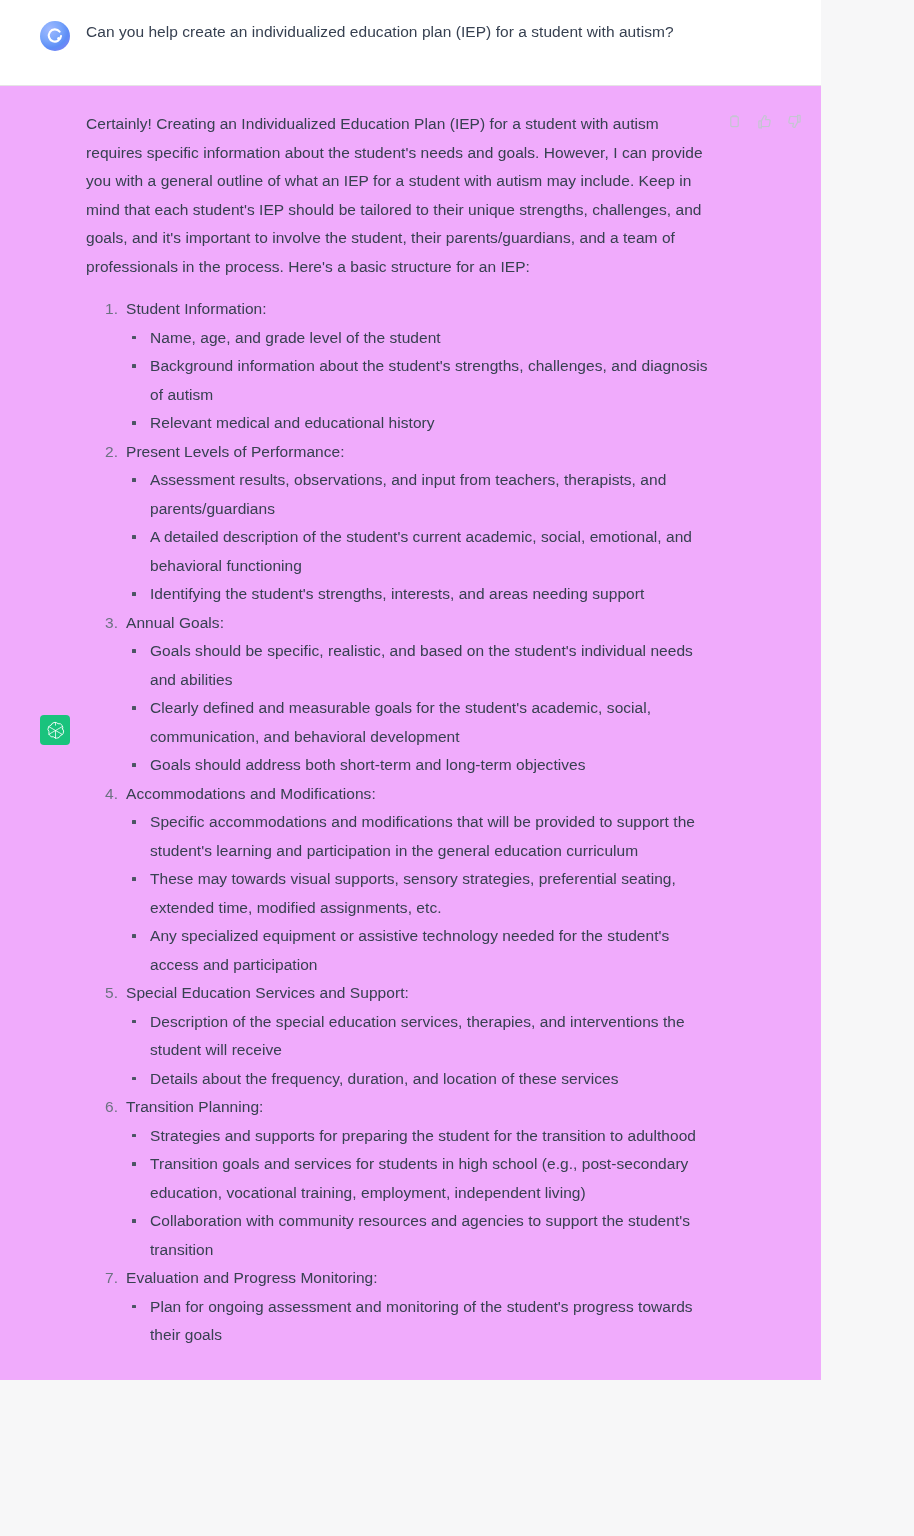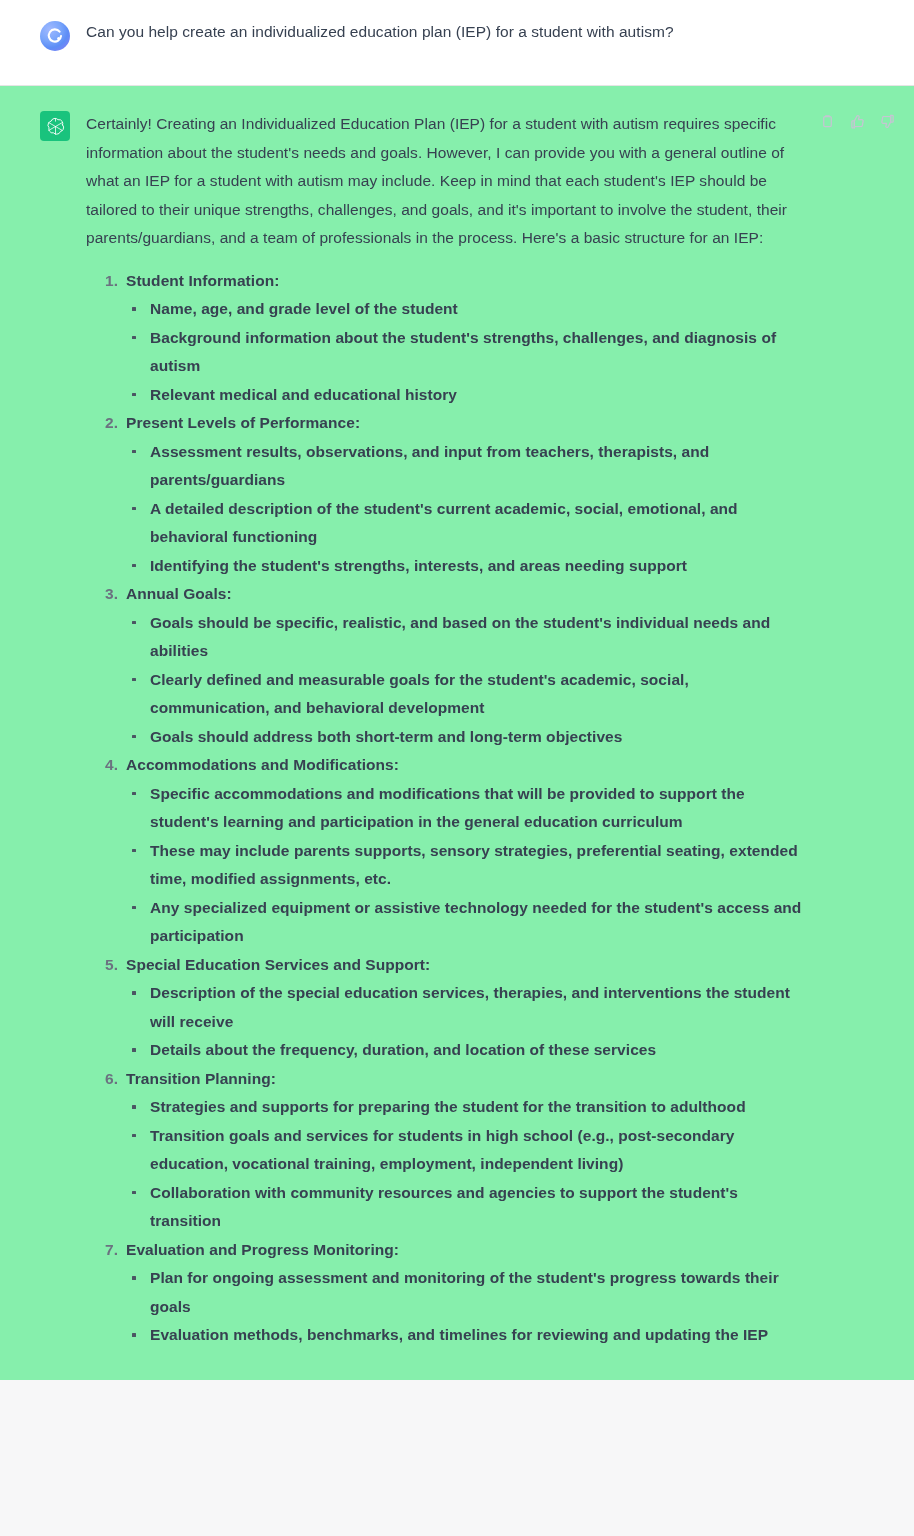--- a/index.html
+++ b/index.html
@@ -8,40 +8,41 @@
     padding: 0;
     width: 914px;
     background: #f7f7f8;
   }
   body {
     font-family: "Liberation Sans", sans-serif;
     color: #374151;
     -webkit-font-smoothing: antialiased;
   }
 
-  .conversation { width: 914px; }
+  .conversation { width: 821px; }
 
   
   .msg-row {
     display: flex;
     width: 100%;
     padding: 22px 0 22px 0;
     position: relative;
   }
   .msg-row.user {
     background: #ffffff;
     border-bottom: 1px solid #e5e5e5;
     min-height: 86px;
     padding-top: 20px;
     padding-bottom: 20px;
   }
   .msg-row.assistant {
-    background: #86efac;
+    background: #f0abfc;
     padding-top: 24px;
     padding-bottom: 30px;
+    align-items: center;
   }
 
   .avatar-col {
     width: 86px;
     flex: 0 0 86px;
     display: flex;
     justify-content: flex-end;
     padding-right: 16px;
     padding-top: 1px;
   }
@@ -99,21 +100,20 @@
   }
   ol.outline > li {
     counter-increment: outline;
     position: relative;
     padding-left: 40px;
     margin: 0;
   }
   ol.outline > li > .num-label {
     display: block;
     line-height: 28.5px;
-    font-weight: bold;
   }
   ol.outline > li > .num-label::before {
     content: counter(outline) ".";
     position: absolute;
     left: 6px;
     width: 26px;
     text-align: right;
     color: #6b7280;
     font-size: 15.5px;
     line-height: 28.5px;
@@ -121,21 +121,20 @@
 
   ul.sub {
     margin: 0;
     padding: 0;
     list-style: none;
   }
   ul.sub > li {
     position: relative;
     padding-left: 24px;
     line-height: 28.5px;
-    font-weight: bold;
   }
   ul.sub > li::before {
     content: "";
     position: absolute;
     left: 6px;
     top: 12px;
     width: 3.5px;
     height: 3.5px;
     background: #4b5563;
     border-radius: 0.5px;
@@ -221,21 +220,21 @@
             <ul class="sub">
               <li>Goals should be specific, realistic, and based on the student's individual needs and abilities</li>
               <li>Clearly defined and measurable goals for the student's academic, social, communication, and behavioral development</li>
               <li>Goals should address both short-term and long-term objectives</li>
             </ul>
           </li>
           <li>
             <span class="num-label">Accommodations and Modifications:</span>
             <ul class="sub">
               <li>Specific accommodations and modifications that will be provided to support the student's learning and participation in the general education curriculum</li>
-              <li>These may include parents supports, sensory strategies, preferential seating, extended time, modified assignments, etc.</li>
+              <li>These may towards visual supports, sensory strategies, preferential seating, extended time, modified assignments, etc.</li>
               <li>Any specialized equipment or assistive technology needed for the student's access and participation</li>
             </ul>
           </li>
           <li>
             <span class="num-label">Special Education Services and Support:</span>
             <ul class="sub">
               <li>Description of the special education services, therapies, and interventions the student will receive</li>
               <li>Details about the frequency, duration, and location of these services</li>
             </ul>
           </li>
@@ -244,21 +243,20 @@
             <ul class="sub">
               <li>Strategies and supports for preparing the student for the transition to adulthood</li>
               <li>Transition goals and services for students in high school (e.g., post-secondary education, vocational training, employment, independent living)</li>
               <li>Collaboration with community resources and agencies to support the student's transition</li>
             </ul>
           </li>
           <li>
             <span class="num-label">Evaluation and Progress Monitoring:</span>
             <ul class="sub">
               <li>Plan for ongoing assessment and monitoring of the student's progress towards their goals</li>
-              <li>Evaluation methods, benchmarks, and timelines for reviewing and updating the IEP</li>
             </ul>
           </li>
         </ol>
       </div>
     </div>
 
     <div class="actions">
       <button class="action-btn">
         <span>
           <svg width="15" height="15" viewBox="0 0 24 24" fill="none" stroke="currentColor" stroke-width="2" stroke-linecap="round" stroke-linejoin="round" aria-hidden="true">

